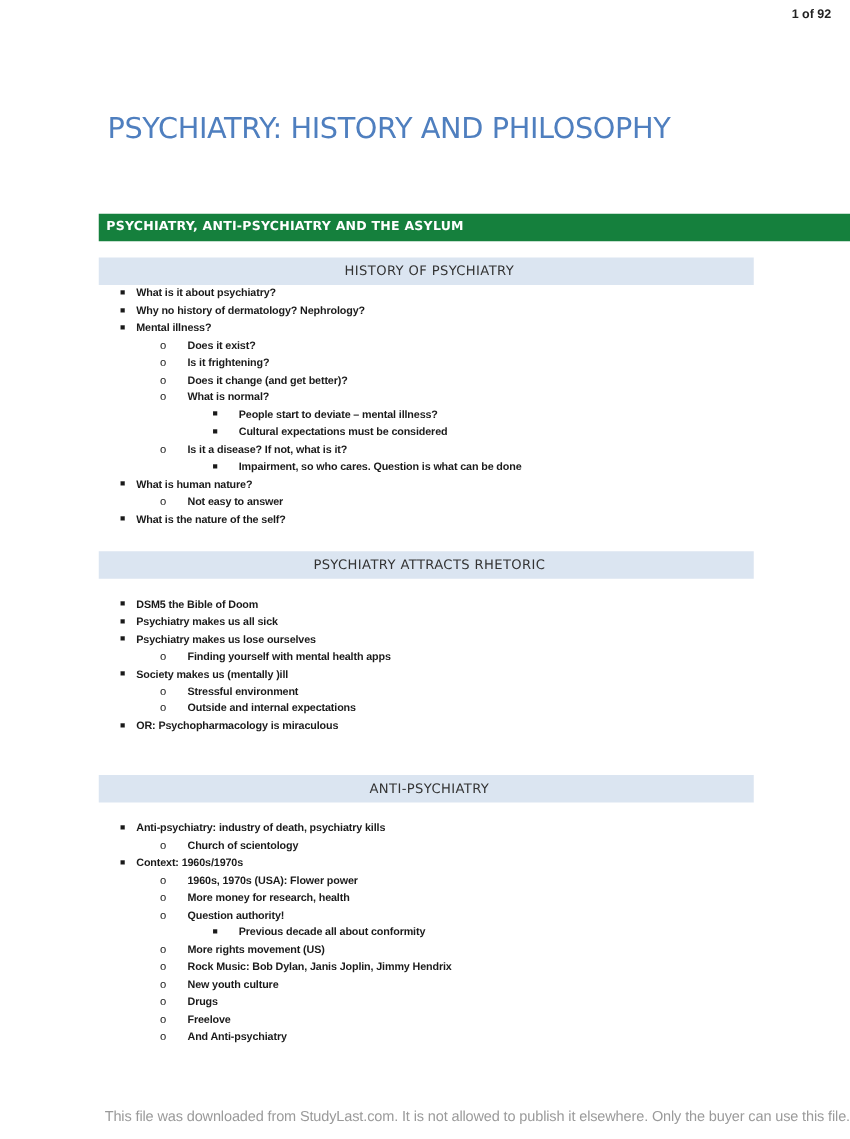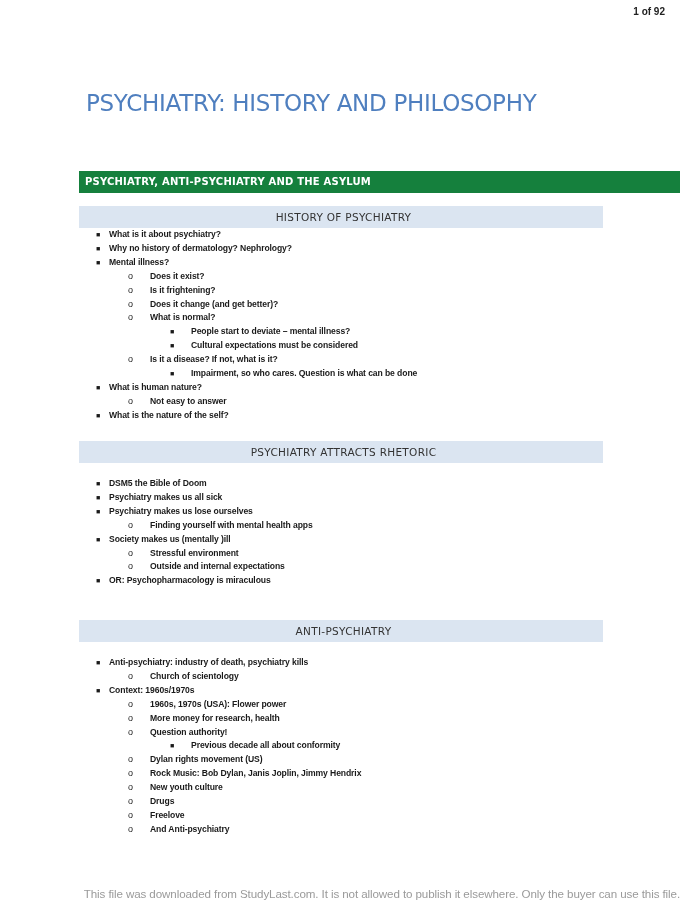--- a/index.html
+++ b/index.html
@@ -77,21 +77,21 @@
 
 <div class="bar-sub" style="top:620px;">ANTI-PSYCHIATRY</div>
 <ul class="l1" id="sec2" style="top:656px;">
     <li class="lvl1"><span class="mk">■</span><span>Anti-psychiatry: industry of death, psychiatry kills</span></li>
     <li class="lvl2"><span class="mk">o</span><span>Church of scientology</span></li>
     <li class="lvl1"><span class="mk">■</span><span>Context: 1960s/1970s</span></li>
     <li class="lvl2"><span class="mk">o</span><span>1960s, 1970s (USA): Flower power</span></li>
     <li class="lvl2"><span class="mk">o</span><span>More money for research, health</span></li>
     <li class="lvl2"><span class="mk">o</span><span>Question authority!</span></li>
     <li class="lvl3"><span class="mk">■</span><span>Previous decade all about conformity</span></li>
-    <li class="lvl2"><span class="mk">o</span><span>Dylan rights movement (US)</span></li>
+    <li class="lvl2"><span class="mk">o</span><span>More rights movement (US)</span></li>
     <li class="lvl2"><span class="mk">o</span><span>Rock Music: Bob Dylan, Janis Joplin, Jimmy Hendrix</span></li>
     <li class="lvl2"><span class="mk">o</span><span>New youth culture</span></li>
     <li class="lvl2"><span class="mk">o</span><span>Drugs</span></li>
     <li class="lvl2"><span class="mk">o</span><span>Freelove</span></li>
     <li class="lvl2"><span class="mk">o</span><span>And Anti-psychiatry</span></li>
   </ul>
 
 <div class="footer">This file was downloaded from StudyLast.com. It is not allowed to publish it elsewhere. Only the buyer can use this file.</div>
 
 </body></html>

